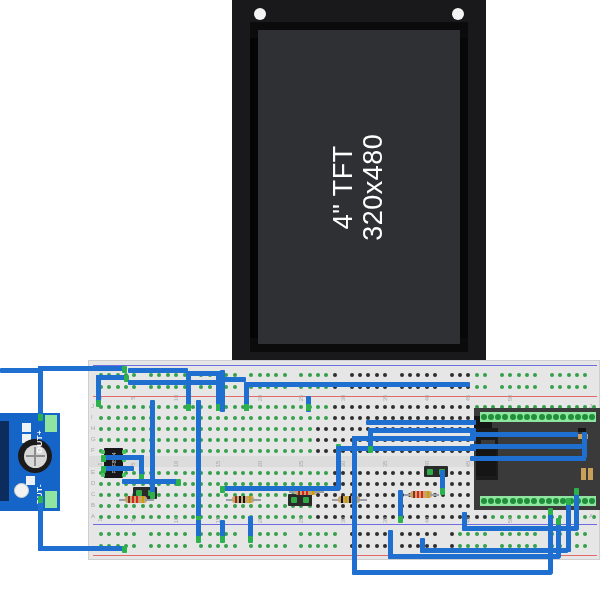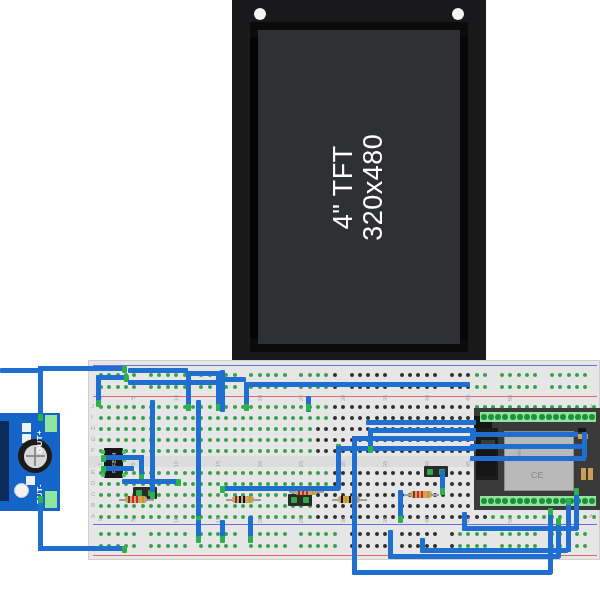--- a/index.html
+++ b/index.html
@@ -1126,24 +1126,20 @@
         <i></i>
         <i></i>
         <i></i>
         <i></i>
         <i></i>
         <i></i>
         <i></i>
         <i></i>
       </div>
     <div class="ant"></div>
-    <div class="shield">
-      <div class="txt" style="left:8px;top:18px;">ESP32</div>
-      <div class="ce">CE</div>
-    </div>
     <div class="smd" style="left:104px;top:26px;width:10px;height:5px;"></div>
     <div class="blk" style="left:104px;top:20px;width:8px;height:4px;"></div>
     <div class="smd" style="left:107px;top:60px;width:5px;height:12px;"></div>
     <div class="smd" style="left:114px;top:60px;width:5px;height:12px;"></div>
     <div class="blk" style="left:2px;top:42px;width:20px;height:26px;"></div>
   </div>
 
   <div id="wires">
       <div class="w" style="left: 38px; top: 366px; width: 88px; height: 5px; background: rgb(31, 111, 208);"></div>
       <div class="w" style="left: 38px; top: 366px; width: 5px; height: 52px; background: rgb(31, 111, 208);"></div>

